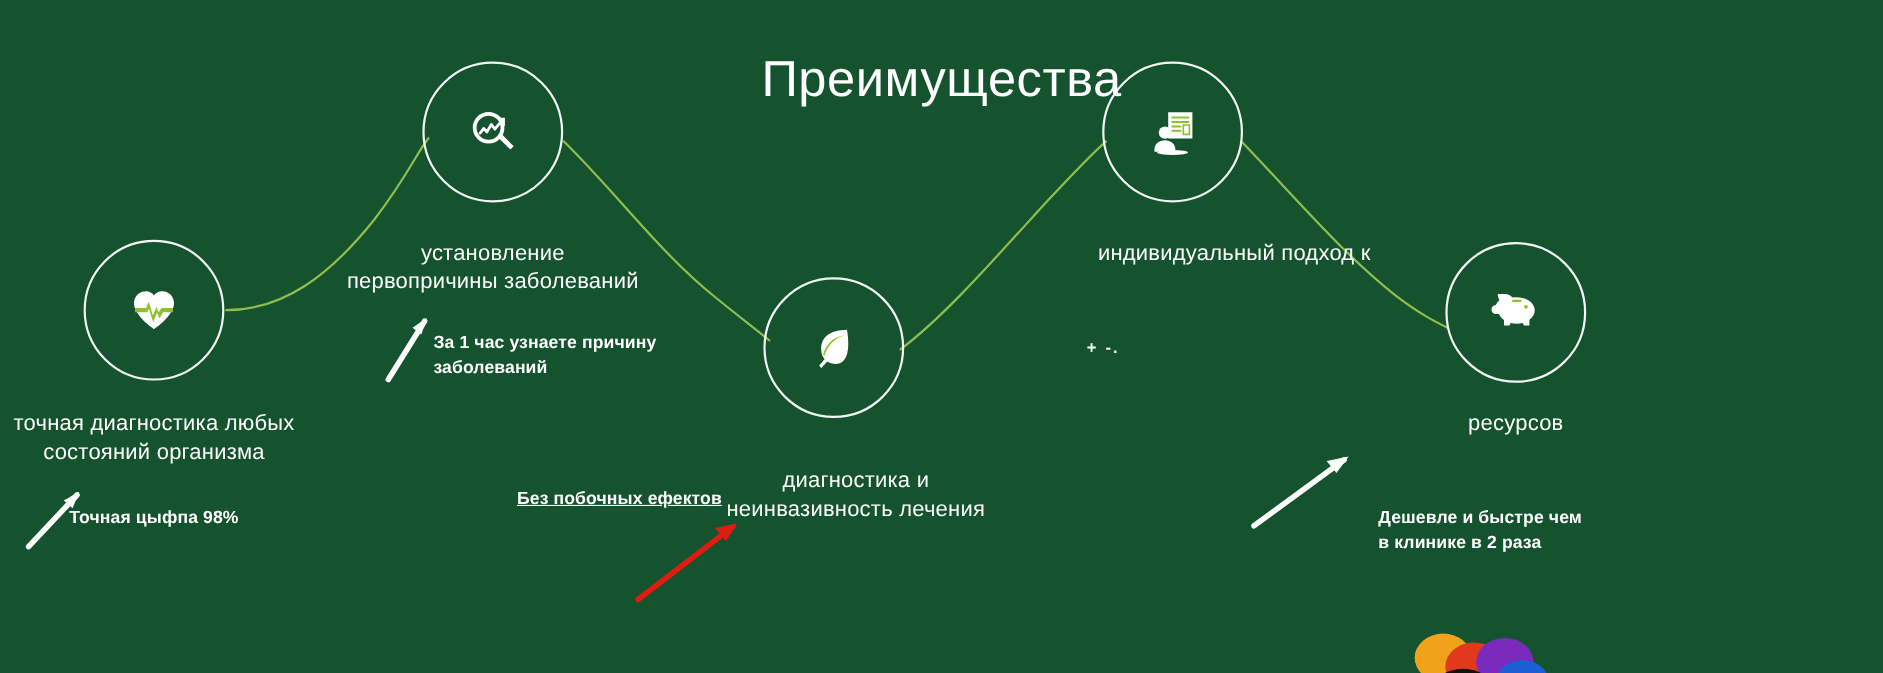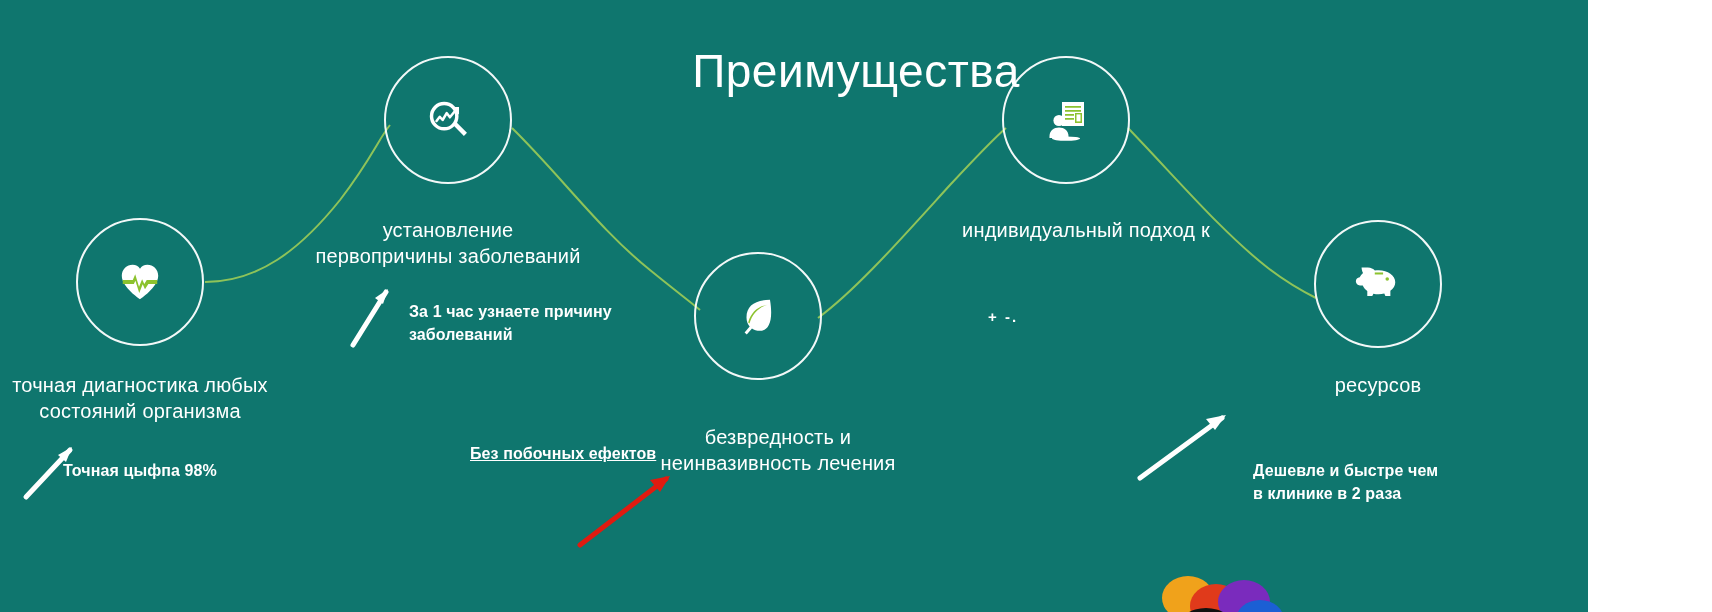--- a/index.html
+++ b/index.html
@@ -2,24 +2,24 @@
 <html><head>
 <meta charset="utf-8">
 <style>
   html, body {
     margin: 0;
     padding: 0;
     background: #ffffff;
   }
   #stage {
     position: relative;
-    width: 1588px;
+    width: 1712px;
     height: 612px;
     overflow: hidden;
-    background: #0f766e;
+    background: #14532d;
     font-family: "Liberation Sans", sans-serif;
     -webkit-font-smoothing: antialiased;
   }
   .bg-svg {
     position: absolute;
     left: 0; top: 0;
     width: 1712px;
     height: 612px;
     pointer-events: none;
   }
@@ -151,35 +151,35 @@
     <div>точная диагностика любых</div>
     <div>состояний организма</div>
   </div>
 
   <div class="caption" style="left:288px; top:217px; width:320px;">
     <div>установление</div>
     <div>первопричины заболеваний</div>
   </div>
 
   <div class="caption" style="left:618px; top:424px; width:320px;">
-    <div>безвредность и</div>
+    <div>диагностика и</div>
     <div>неинвазивность лечения</div>
   </div>
 
-  <div class="caption" style="left:926px; top:217px; width:320px;">
+  <div class="caption" style="left:926px; top:217px; width:320px;text-align:right;">
     <div>индивидуальный подход к</div>
   </div>
 
   <div class="caption" style="left:1218px; top:372px; width:320px;">
     <div>ресурсов</div>
   </div>
 
   <div class="note" style="left:63px; top:459px;">Точная цыфпа 98%</div>
 
-  <div class="note" style="left:394px; top:300px; width:230px;margin-left:15px;">
+  <div class="note" style="left:394px; top:300px; width:230px;">
     <div>За 1 час узнаете причину</div>
     <div>заболеваний</div>
   </div>
 
   <div class="note" style="left:470px; top:442px;text-decoration:underline;">Без побочных ефектов</div>
 
   <div class="plusminus" style="left:988px; top:308px;">+ -.</div>
 
   <div class="note" style="left:1253px; top:459px; width:240px;">
     <div>Дешевле и быстре чем</div>

